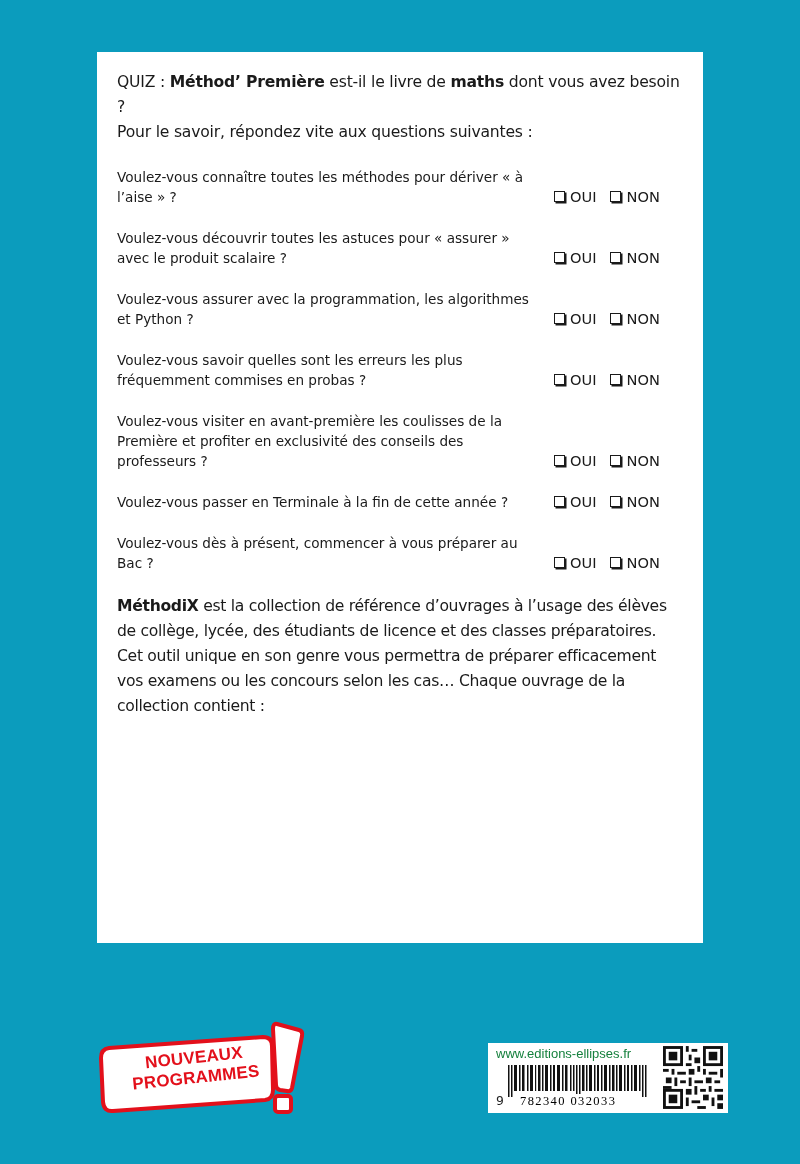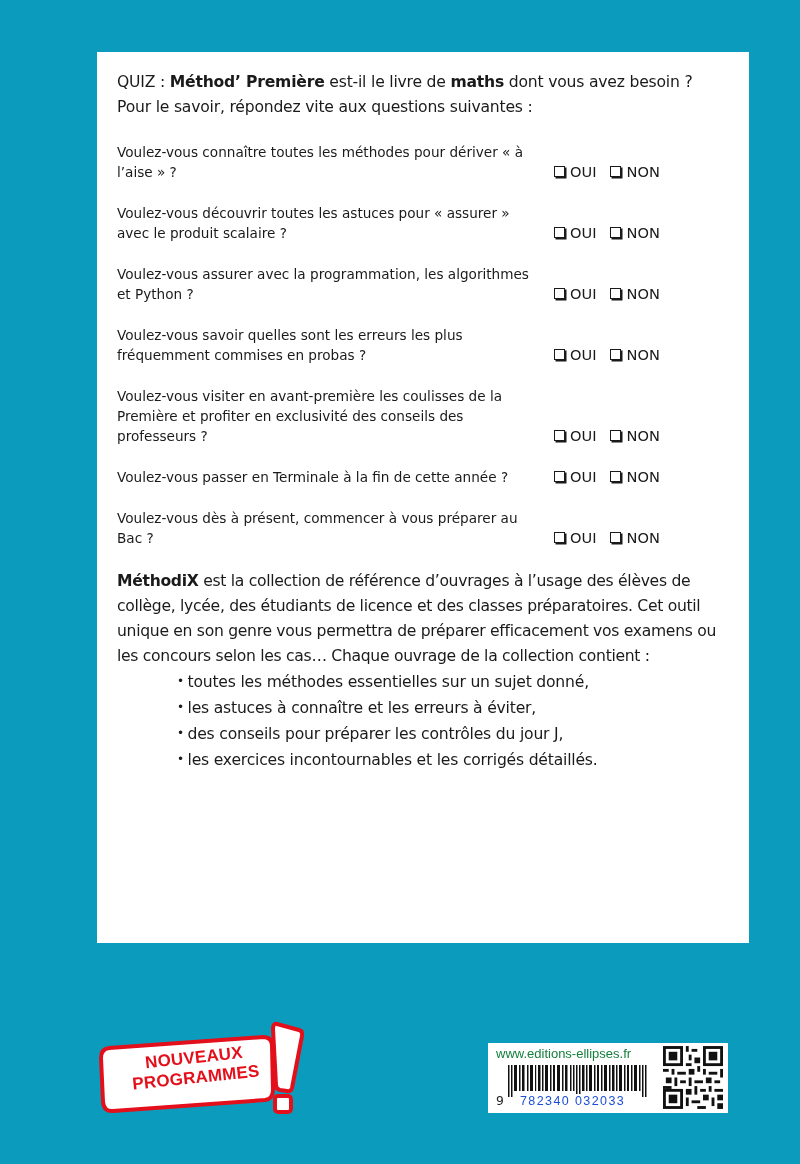--- a/index.html
+++ b/index.html
@@ -7,21 +7,21 @@
     width: 800px; height: 1164px;
     background: #0b9cbd;
     position: relative;
     overflow: hidden;
     font-family: "DejaVu Sans", sans-serif;
     color: #1a1a1a;
   }
   .card {
     position: absolute;
     left: 97px; top: 52px;
-    width: 652px; height: 891px;
+    width: 606px; height: 891px;
     background: #ffffff;
     box-sizing: border-box;
     padding: 18px 18px 0 20px;
   }
   .intro {
     font-size: 15.6px;
     line-height: 25px;
     letter-spacing: -0.2px;
     margin: 0;
   }
@@ -109,21 +109,21 @@
   .bars {
     position: absolute; left: 20px; top: 22px;
     width: 140px; height: 32px;
   }
   .isbn-9 {
     position: absolute; left: 8px; top: 50px;
     font-family: "DejaVu Sans Mono", monospace; font-size: 13px; color: #222;
   }
   .isbn-digits {
     position: absolute; left: 30px; top: 51px;
-    font-family: Liberation Sans, sans-serif; font-size: 12.5px; color: #1d4ed8;
+    font-family: Liberation Serif, serif; font-size: 12.5px; color: #000000;
     letter-spacing: 1.4px;
     background: #fff;
     padding: 0 2px;
   }
   .qr {
     position: absolute; left: 175px; top: 3px;
     width: 60px; height: 63px;
   }
 </style>
 </head>
@@ -176,26 +176,20 @@
       <span class="text">Voulez-vous dès à présent, commencer à vous préparer au Bac ?</span>
       <span class="answers">
         <span class="answer"><span class="box"></span><span>OUI</span></span><span class="answer"><span class="box"></span><span>NON</span></span>
       </span>
     </div>
   </div>
 
 
   <div class="collection">
     <b>MéthodiX</b><span> est la collection de référence d’ouvrages à l’usage des élèves de collège, lycée, des étudiants de licence et des classes préparatoires. Cet outil unique en son genre vous permettra de préparer efficacement vos examens ou les concours selon les cas… Chaque ouvrage de la collection contient :</span>
-    <ul class="bullets">
-      <li>toutes les méthodes essentielles sur un sujet donné,</li>
-      <li>les astuces à connaître et les erreurs à éviter,</li>
-      <li>des conseils pour préparer les contrôles du jour J,</li>
-      <li>les exercices incontournables et les corrigés détaillés.</li>
-    </ul>
   </div>
 </div>
 
 <div class="badge">
   <svg width="212" height="100" viewBox="0 0 212 100">
 
     <path d="M12 28 Q4 29 4 38 L6 82 Q7 92 16 91 L168 80 Q176 79 176 70 L175 26 Q175 17 166 17 Z" fill="#ffffff" stroke="#e3101b" stroke-width="4" stroke-linejoin="round"></path>
 
     <path d="M180 4 L202 10 Q206 11 205 16 L195 68 Q194 72 190 71 L183 70 Q179 69 179 65 L176 9 Q176 3 180 4 Z" fill="#ffffff" stroke="#e3101b" stroke-width="4" stroke-linejoin="round"></path>
 

